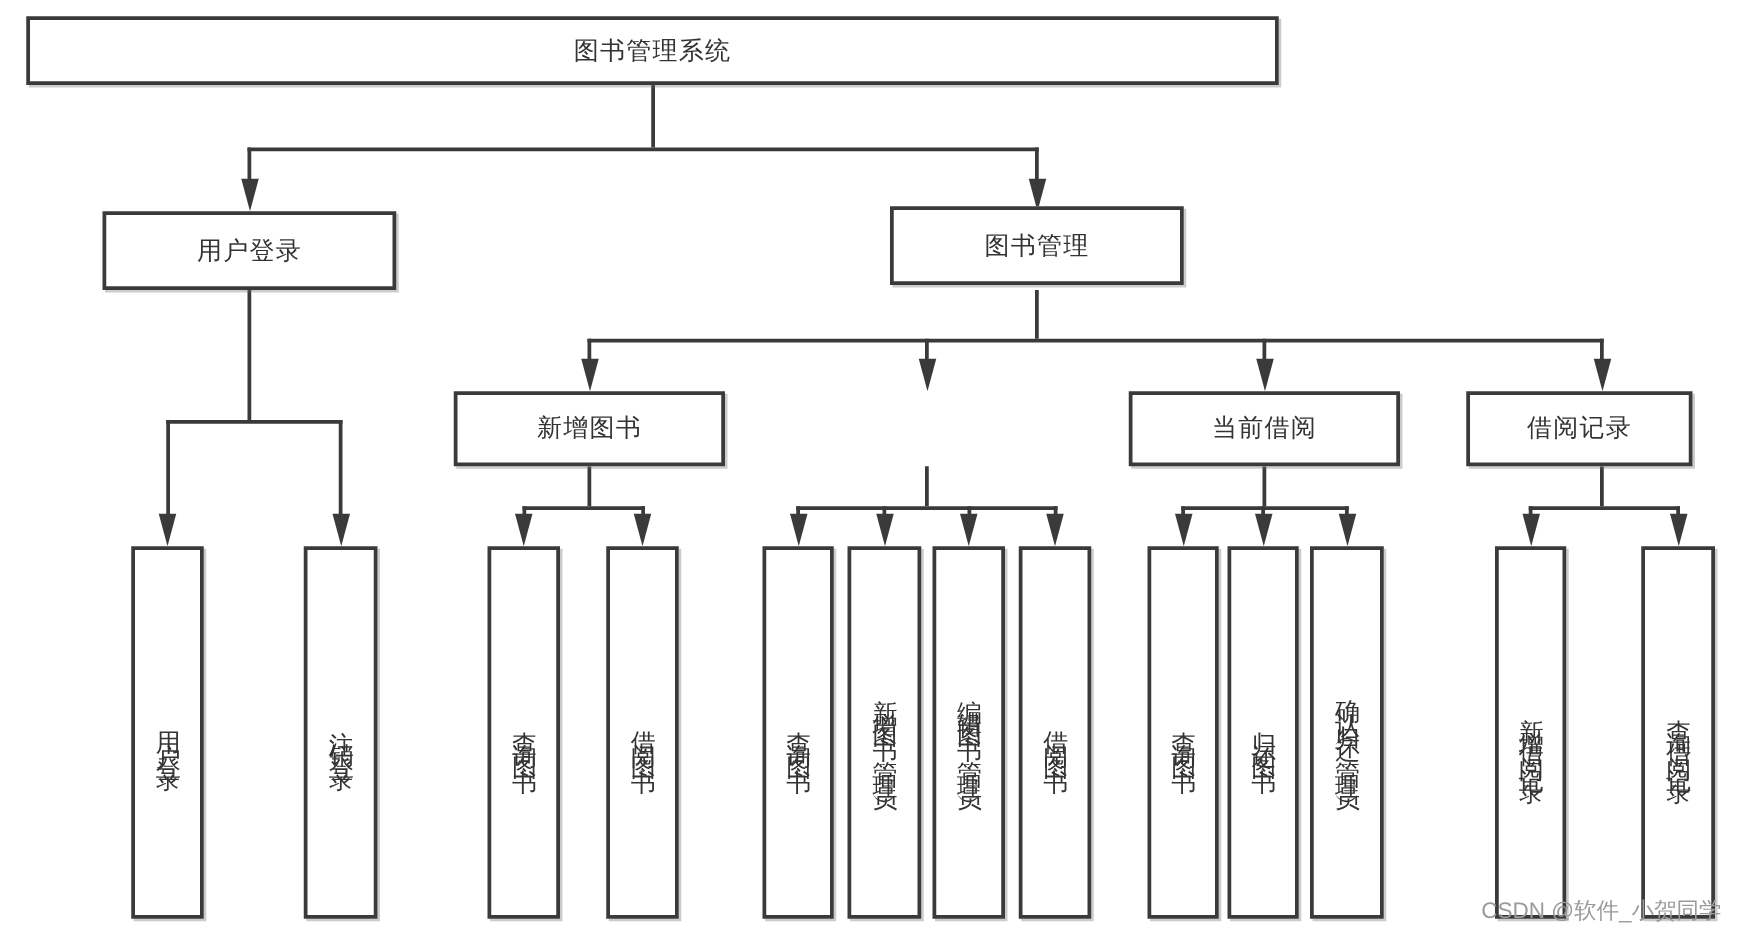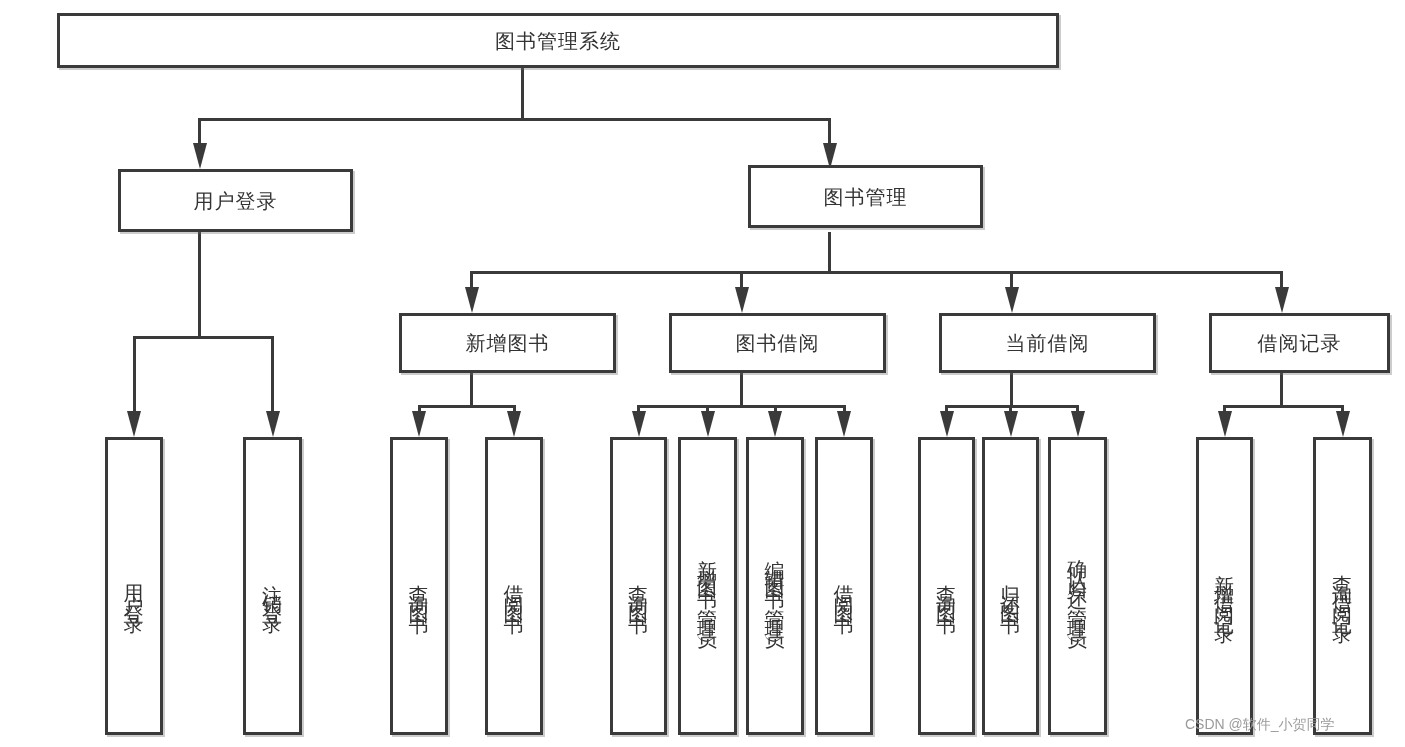--- a/index.html
+++ b/index.html
@@ -27,21 +27,20 @@
     display: flex;
     align-items: center;
     justify-content: center;
     color: var(--text);
     font-size: 20px;
     line-height: 1;
     z-index: 2;
   }
   .node.horizontal {
     letter-spacing: 1px;
-    margin-left: 36px;
   }
   .node.vertical {
     writing-mode: vertical-rl;
     text-orientation: upright;
     letter-spacing: 10px;
     padding-top: 6px;
   }
   .edge-seg {
     position: absolute;
     background: var(--line);
@@ -53,21 +52,21 @@
     height: 0;
     border-left: 7px solid transparent;
     border-right: 7px solid transparent;
     border-top: 26px solid var(--line);
     z-index: 1;
   }
   .watermark {
     position: absolute;
     left: 1185px;
     top: 716px;
-    font-size: 14px;
+    font-size: 18px;
     color: var(--watermark);
     white-space: nowrap;
     z-index: 3;
   }
 </style>
 </head>
 <body>
 
 <div class="canvas">
   <div class="watermark">CSDN @软件_小贺同学</div>
@@ -120,21 +119,20 @@
     <div class="edge-seg" style="left: 1280px; top: 373px; width: 3px; height: 32px;"></div>
     <div class="edge-seg" style="left: 1223px; top: 405px; width: 121px; height: 3px;"></div>
     <div class="edge-seg" style="left: 1223px; top: 405px; width: 3px; height: 8px;"></div>
     <div class="arrowhead" style="left: 1217.5px; top: 411px;"></div>
     <div class="edge-seg" style="left: 1341px; top: 405px; width: 3px; height: 8px;"></div>
     <div class="arrowhead" style="left: 1335.5px; top: 411px;"></div>
     <div class="node horizontal" style="left: 21px; top: 13px; width: 1002px; height: 55px;">图书管理系统</div>
     <div class="node horizontal" style="left: 82px; top: 169px; width: 235px; height: 63px;">用户登录</div>
     <div class="node horizontal" style="left: 712px; top: 165px; width: 235px; height: 63px;">图书管理</div>
     <div class="node horizontal" style="left: 363px; top: 313px; width: 217px; height: 60px;">新增图书</div>
-    <div class="node horizontal" style="left: 633px; top: 313px; width: 217px; height: 60px;">图书借阅</div>
     <div class="node horizontal" style="left: 903px; top: 313px; width: 217px; height: 60px;">当前借阅</div>
     <div class="node horizontal" style="left: 1173px; top: 313px; width: 181px; height: 60px;">借阅记录</div>
     <div class="node vertical" style="left: 105px; top: 437px; width: 58px; height: 298px;">用户登录</div>
     <div class="node vertical" style="left: 243px; top: 437px; width: 59px; height: 298px;">注销登录</div>
     <div class="node vertical" style="left: 390px; top: 437px; width: 58px; height: 298px;">查询图书</div>
     <div class="node vertical" style="left: 485px; top: 437px; width: 58px; height: 298px;">借阅图书</div>
     <div class="node vertical" style="left: 610px; top: 437px; width: 57px; height: 298px;">查询图书</div>
     <div class="node vertical" style="left: 678px; top: 437px; width: 59px; height: 298px;">新增图书（管理员）</div>
     <div class="node vertical" style="left: 746px; top: 437px; width: 58px; height: 298px;">编辑图书（管理员）</div>
     <div class="node vertical" style="left: 815px; top: 437px; width: 58px; height: 298px;">借阅图书</div>

